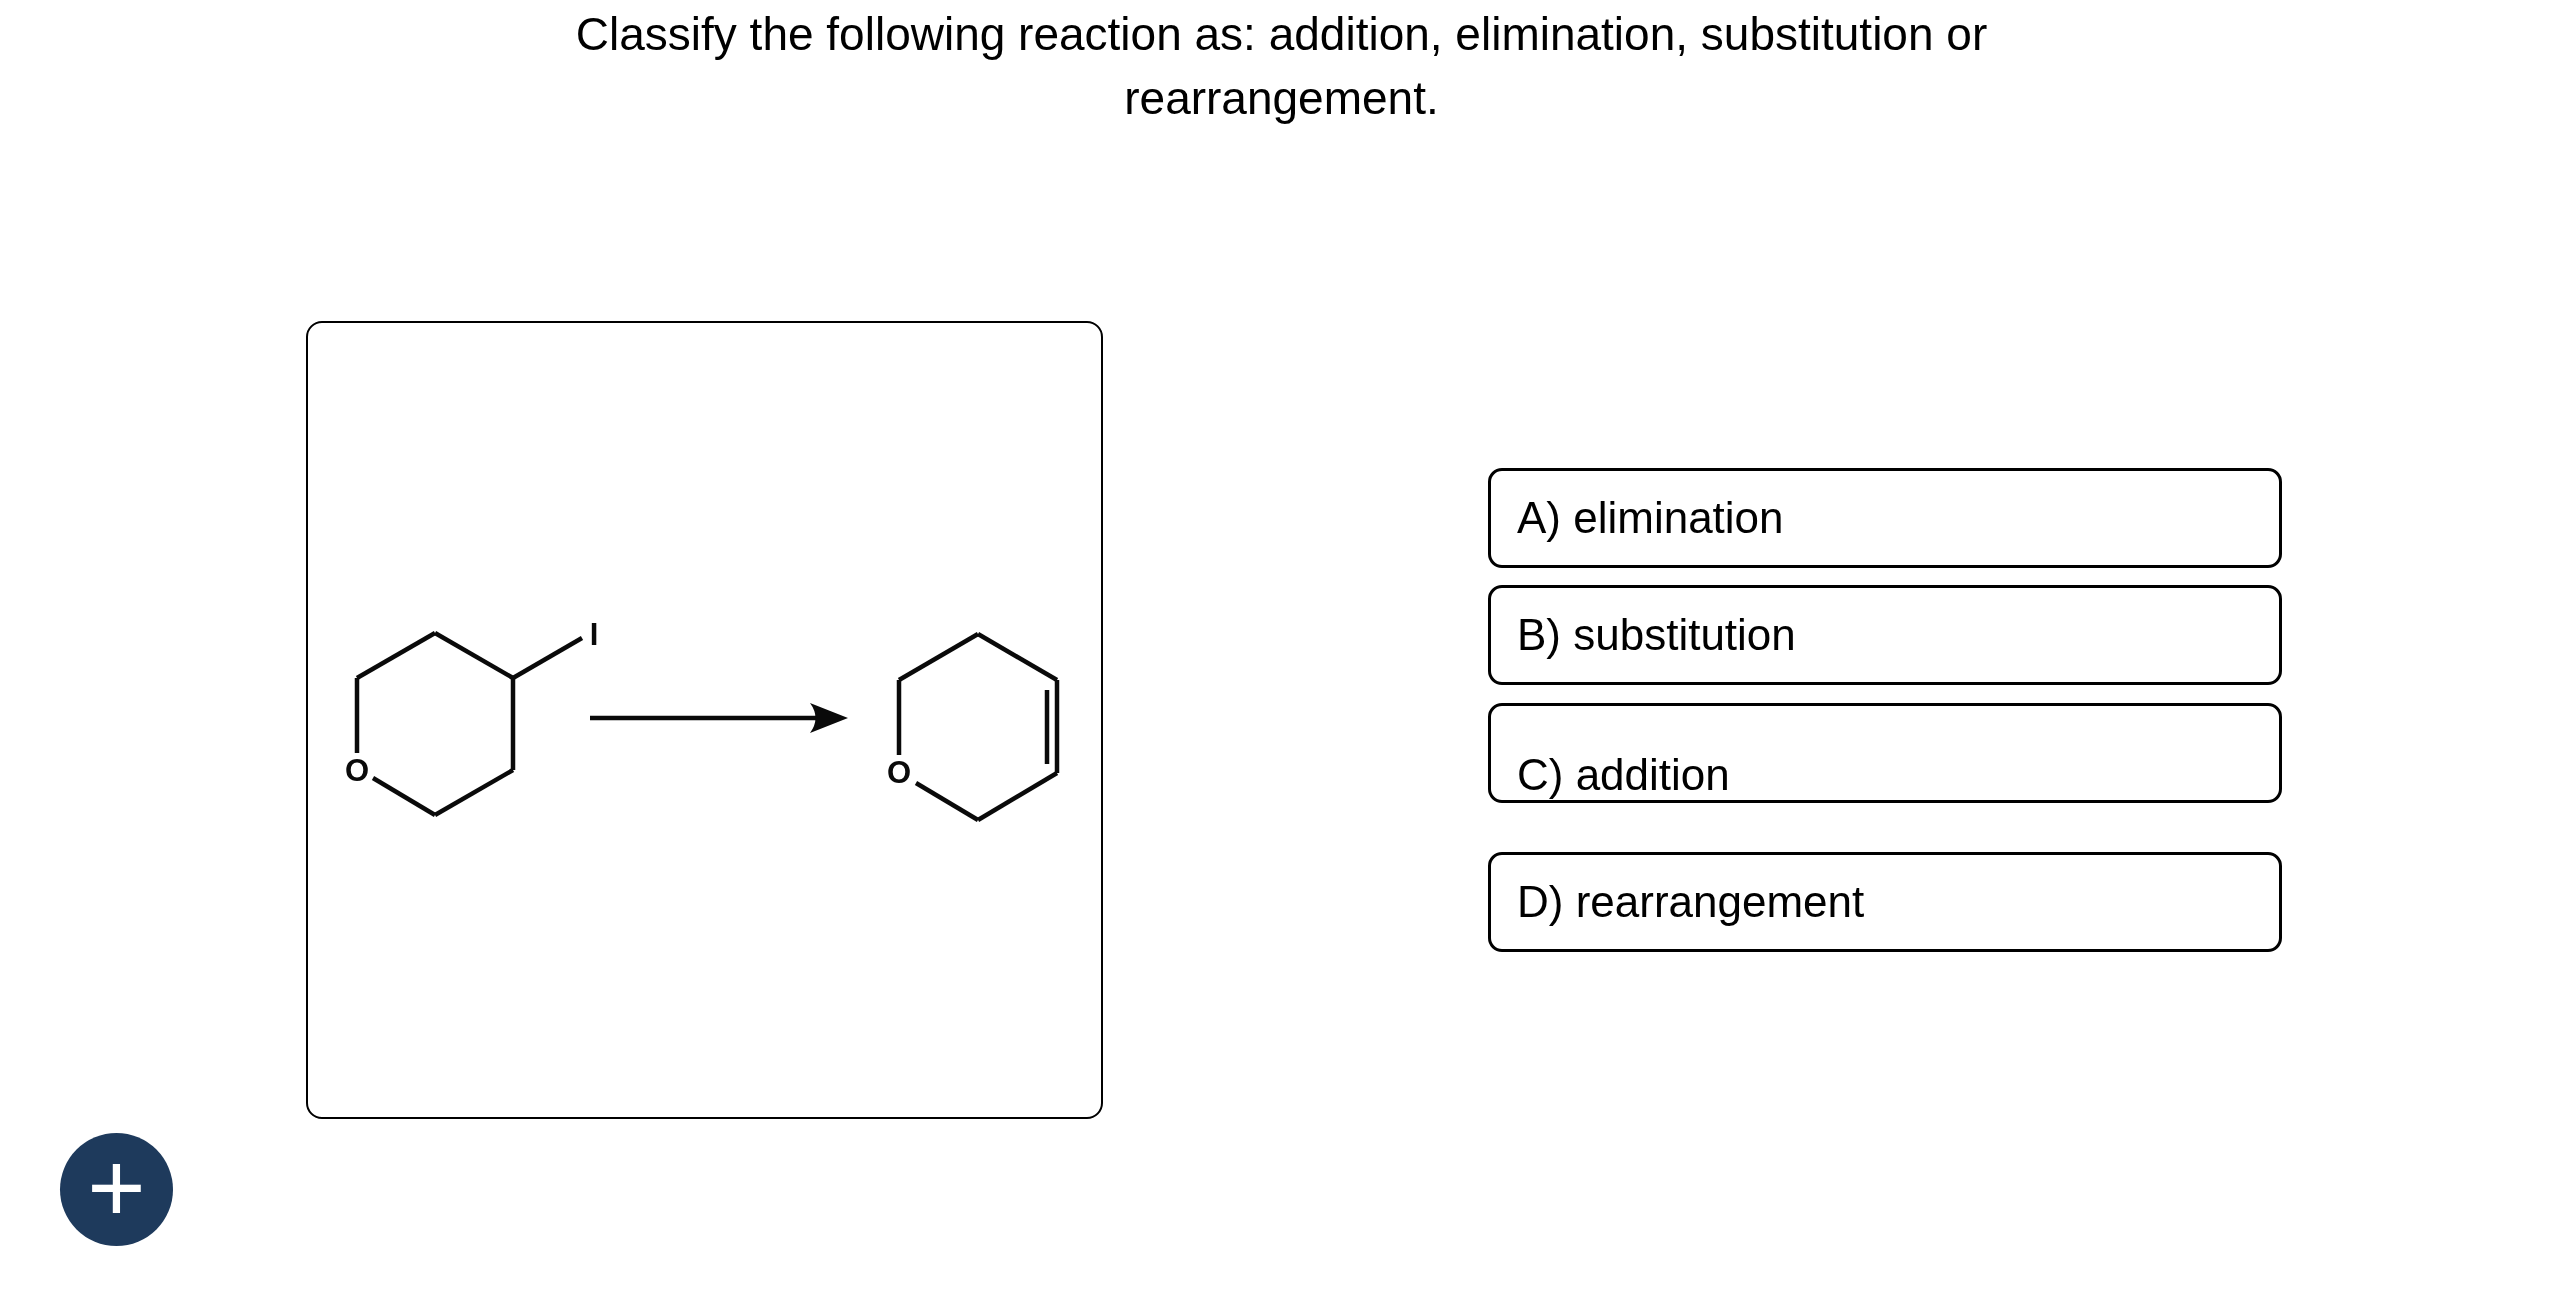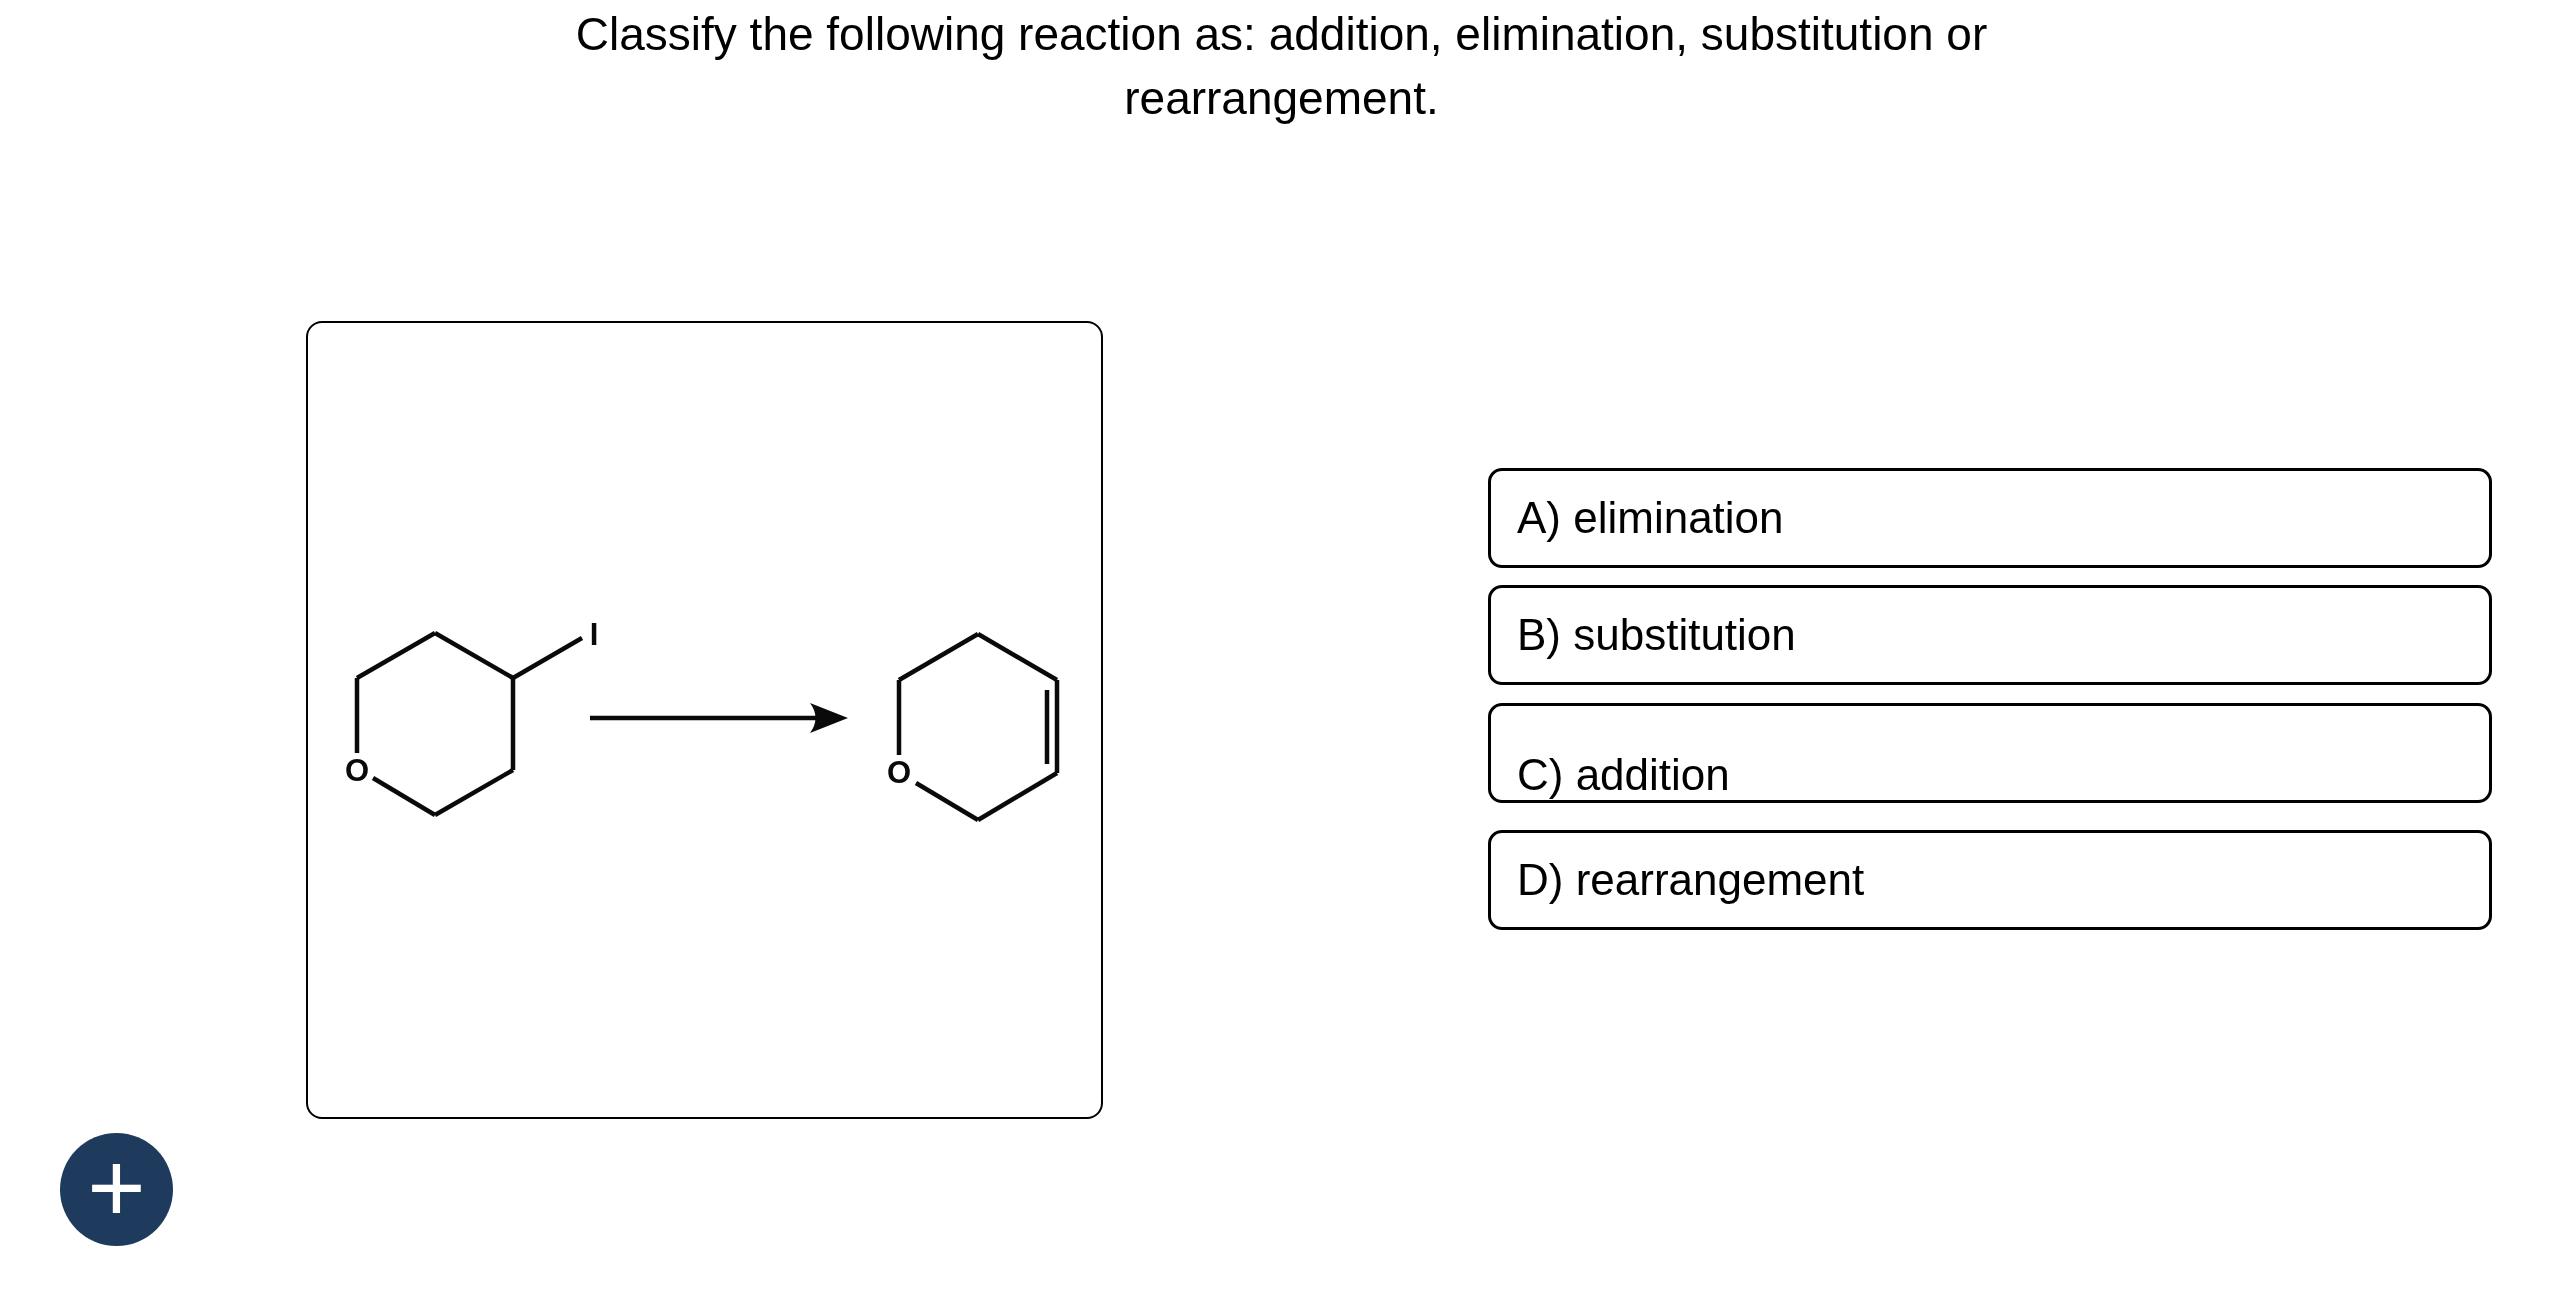--- a/index.html
+++ b/index.html
@@ -46,36 +46,36 @@
   .reaction-svg text{
     font-family:"Liberation Sans", sans-serif;
     font-size:31px;
     font-weight:700;
     fill:#0a0a0a;
     text-anchor:middle;
   }
   .option{
     position:absolute;
     left:1488px;
-    width:1004px;height:100px;
+    width:794px;height:100px;
     border:3.5px solid #000;
     border-radius:14px;
     box-sizing:border-box;
     background:#fff;
     display:flex;
     align-items:center;
     padding-left:26px;
     font-size:44px;
     color:#000;
     cursor:pointer;
   }
   .option-a{top:468px;}
   .option-b{top:585px;}
   .option-c{top:703px;align-items:flex-end;}
-  .option-d{top:830px;}
+  .option-d{top:852px;}
   .fab{
     position:absolute;
     left:60px;top:1133px;
     width:113px;height:113px;
     border-radius:50%;
     background:#1e3a5c;
     display:flex;
     align-items:center;
     justify-content:center;
     cursor:pointer;

